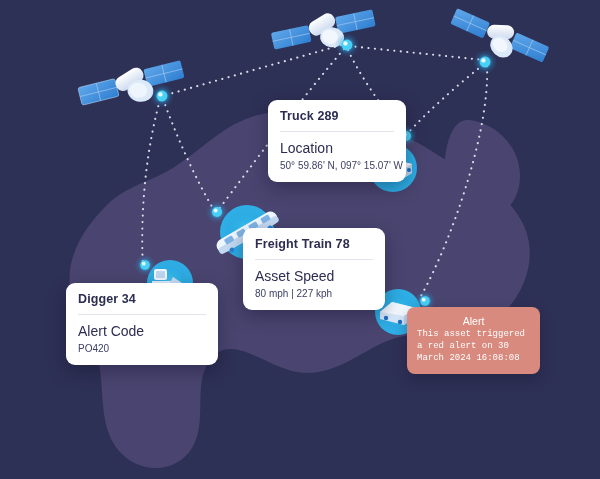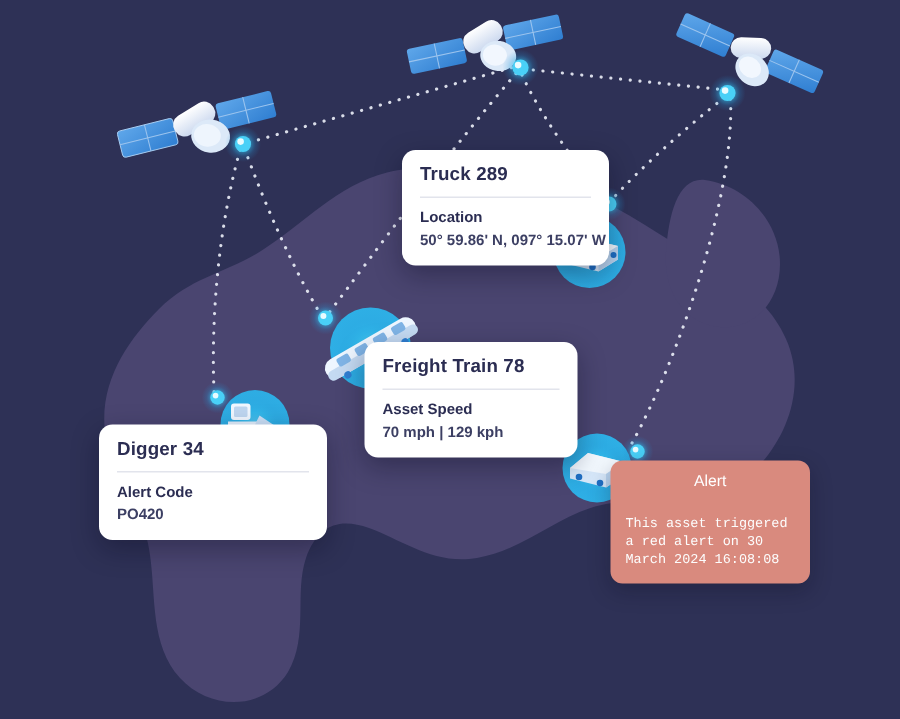--- a/index.html
+++ b/index.html
@@ -26,50 +26,49 @@
     font-weight:bold;
     color:#2b2d52;
     letter-spacing:.1px;
     white-space:nowrap;
   }
   .card-rule{
     height:1px;background:#e2e4ec;
     margin:8px 0 8px 0;
   }
   .card-label{
-    font-size:10px;
-    font-weight:bold;
+    font-size:14px;
+    font-weight:normal;
     color:#2b2d52;
     margin-bottom:4px;
     white-space:nowrap;
   }
   .card-value{
     font-size:10px;
     color:#3c3f63;
     white-space:nowrap;
-    font-weight:bold;
   }
 
   #card-truck{left:268px;top:100px;width:114px;}
   #card-train{left:243px;top:228px;width:118px;}
   #card-digger{left:38px;top:283px;width:128px;margin-left:28px;}
 
   
   #alert-box{
     position:absolute;
     left:407px;top:307px;width:113px;
     background:#d98a7e;
     border-radius:8px;
     padding:8px 10px 10px 10px;
     z-index:35;
     box-shadow:0 5px 14px rgba(10,10,30,.28);
   }
   #alert-box .alert-title{
     font-size:10.5px;color:#ffffff;text-align:center;
-    margin-bottom:16px;
+    margin-bottom:1px;
   }
   #alert-box .alert-body{
     font-size:9px;color:#fdfdfd;line-height:1.35;font-family:Liberation Mono, monospace;
   }
 </style>
 </head>
 <body>
 
 <div id="stage">
 
@@ -276,21 +275,21 @@
     <div class="card-title">Truck 289</div>
     <div class="card-rule"></div>
     <div class="card-label">Location</div>
     <div class="card-value">50° 59.86' N, 097° 15.07' W</div>
   </div>
 
   <div class="card" id="card-train">
     <div class="card-title">Freight Train 78</div>
     <div class="card-rule"></div>
     <div class="card-label">Asset Speed</div>
-    <div class="card-value">70 mph | 129 kph</div>
+    <div class="card-value">80 mph | 227 kph</div>
   </div>
 
   <div class="card" id="card-digger">
     <div class="card-title">Digger 34</div>
     <div class="card-rule"></div>
     <div class="card-label">Alert Code</div>
     <div class="card-value">PO420</div>
   </div>
 
   <div id="alert-box">

